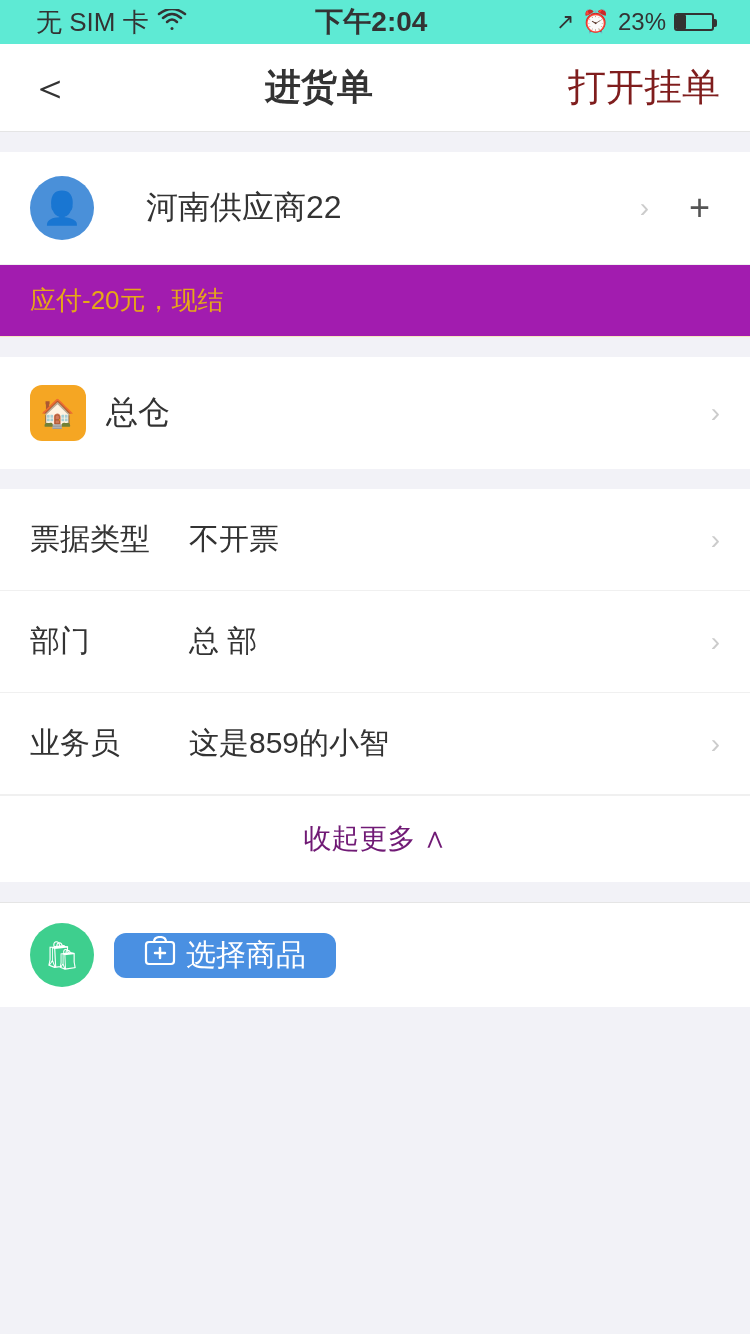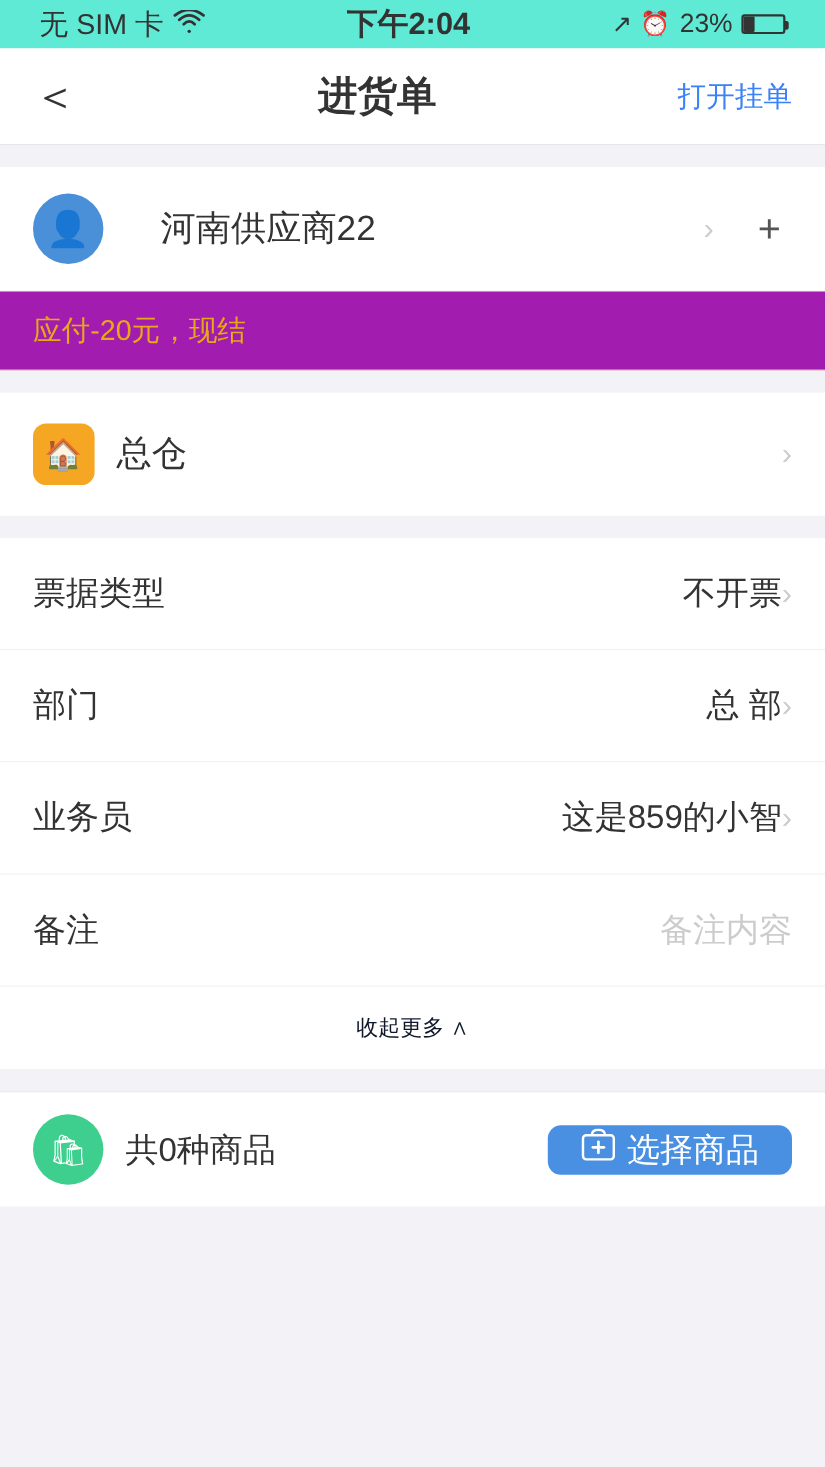--- a/index.html
+++ b/index.html
@@ -152,57 +152,57 @@
     .form-section {
       background: #fff;
       margin-top: 0;
     }
     .form-row {
       display: flex;
       align-items: center;
       padding: 30px 30px;
       border-bottom: 1px solid #f0f0f0;
       cursor: pointer;
+      gap: 19px;
     }
     .form-row:last-child {
       border-bottom: none;
     }
     .form-label {
       font-size: 30px;
       color: #333;
       width: 140px;
       flex-shrink: 0;
     }
     .form-value {
       flex: 1;
       font-size: 30px;
       color: #333;
-      text-align: right;
     }
     .form-value.placeholder {
       color: #ccc;
     }
     .form-arrow {
       color: #ccc;
       font-size: 28px;
     }
 
     
     .collapse-row {
       background: #fff;
       display: flex;
       justify-content: center;
       align-items: center;
       padding: 24px 30px;
       border-top: 1px solid #f0f0f0;
       cursor: pointer;
     }
     .collapse-text {
-      font-size: 20px;
-      color: #0f172a;
+      font-size: 28px;
+      color: #701a75;
     }
 
     
     .bottom-bar {
       display: flex;
       align-items: center;
       padding: 20px 30px;
       background: #fff;
       border-top: 1px solid #e5e5e5;
     }
@@ -264,21 +264,21 @@
     <span style="font-size:24px;text-align:right;">23%</span>
     <div class="battery-rect">
       <div class="battery-fill"></div>
     </div>
   </div>
 </div>
 
 <div class="nav-bar">
   <span style="font-size:40px;color:#333;cursor:pointer;">＜</span>
   <span style="font-size:36px;font-weight:700;">进货单</span>
-  <span style="font-size:26px;color:#3b82f6;cursor:pointer;text-align:center;">打开挂单</span>
+  <span style="font-size:38px;color:#7f1d1d;cursor:pointer;text-align:center;">打开挂单</span>
 </div>
 
 <div class="section-gap"></div>
 
 <div class="card">
   <div class="supplier-row">
     <div class="supplier-avatar">
       <span class="avatar-icon">👤</span>
     </div>
     <span class="supplier-name">河南供应商22</span>
@@ -317,37 +317,32 @@
     <span class="form-value">总 部</span>
     <span class="form-arrow">›</span>
   </div>
 
   <div class="form-row">
     <span class="form-label">业务员</span>
     <span class="form-value">这是859的小智</span>
     <span class="form-arrow">›</span>
   </div>
 
-  <div class="form-row" style="border-bottom:none;">
-    <span class="form-label">备注</span>
-    <span class="form-value placeholder">备注内容</span>
-  </div>
 
   <div class="collapse-row">
     <span class="collapse-text">收起更多 ∧</span>
   </div>
 </div>
 
 <div class="section-gap"></div>
 
 <div class="bottom-bar">
   <div class="product-count-icon">
     <span class="product-icon-inner">🛍</span>
   </div>
-  <span class="product-count-text">共0种商品</span>
   <div class="select-product-btn">
     <span class="select-icon">
       <svg width="32" height="32" viewBox="0 0 32 32" fill="none">
         <rect x="2" y="6" width="28" height="22" rx="3" stroke="white" stroke-width="2.2"></rect>
         <path d="M10 6 Q10 1 16 1 Q22 1 22 6" stroke="white" stroke-width="2.2" fill="none"></path>
         <line x1="16" y1="12" x2="16" y2="22" stroke="white" stroke-width="2.5" stroke-linecap="round"></line>
         <line x1="11" y1="17" x2="21" y2="17" stroke="white" stroke-width="2.5" stroke-linecap="round"></line>
       </svg>
     </span>
     <span>选择商品</span>

